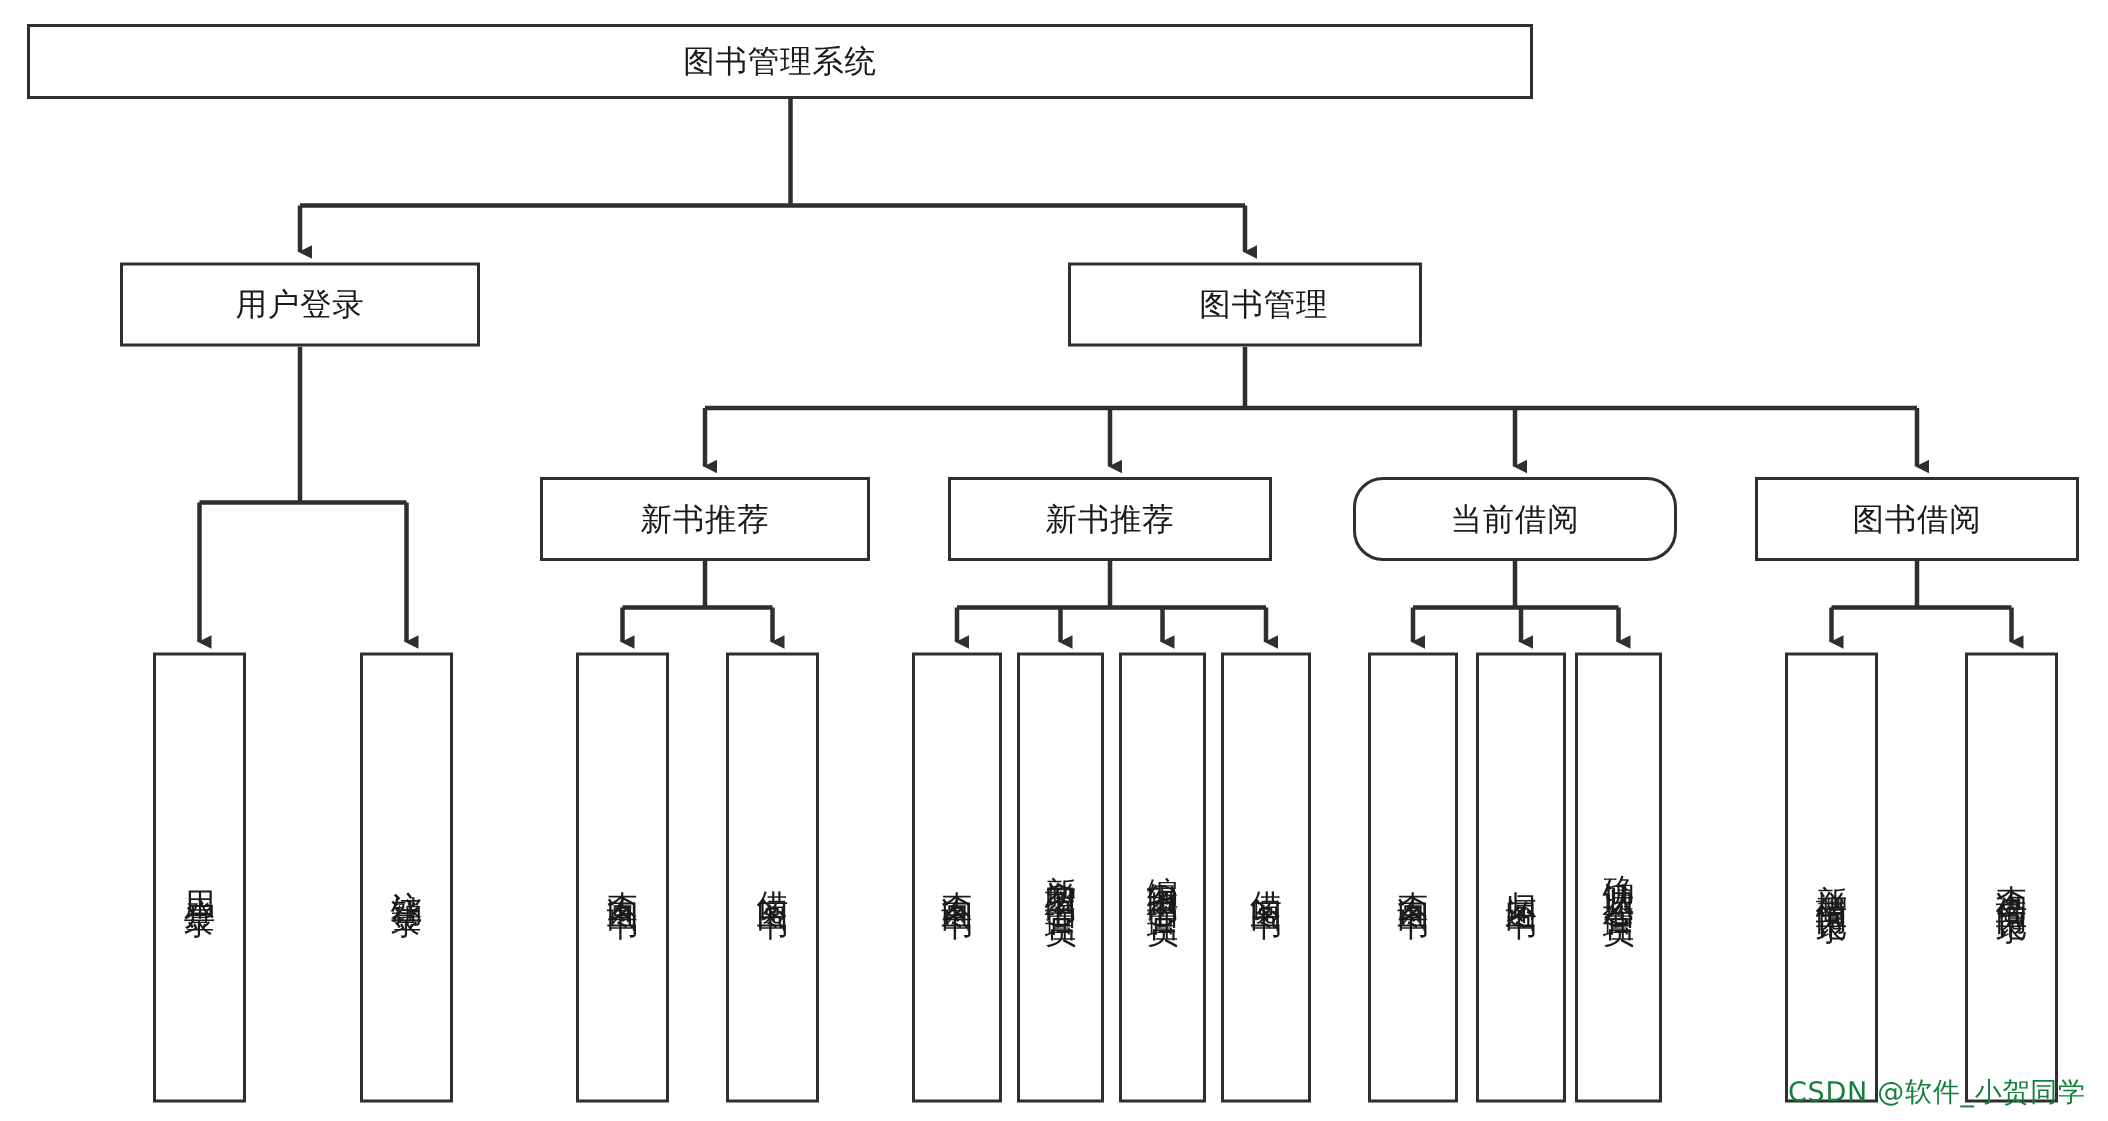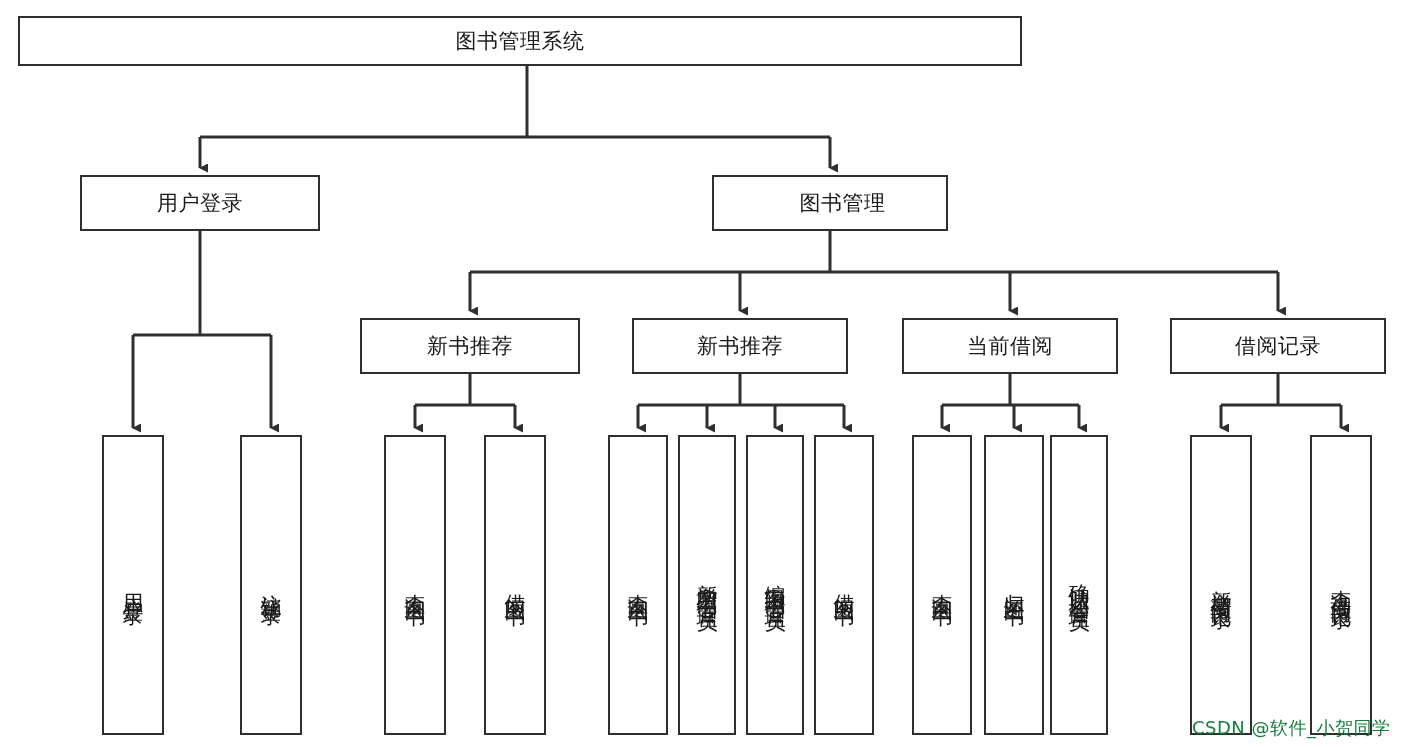--- a/index.html
+++ b/index.html
@@ -128,25 +128,25 @@
   <div class="node" style="left: 712px; top: 175px; width: 236px; height: 56px; padding-left: 25px;">
     <span class="node-label">图书管理</span>
   </div>
 
   <div class="node" style="left: 360px; top: 318px; width: 220px; height: 56px;">
     <span class="node-label">新书推荐</span>
   </div>
   <div class="node" style="left: 632px; top: 318px; width: 216px; height: 56px;">
     <span class="node-label">新书推荐</span>
   </div>
-  <div class="node" style="left: 902px; top: 318px; width: 216px; height: 56px;">
+  <div class="node" style="left: 902px; top: 318px; width: 216px; height: 56px; border-radius: 20px;">
     <span class="node-label">当前借阅</span>
   </div>
   <div class="node" style="left: 1170px; top: 318px; width: 216px; height: 56px;">
-    <span class="node-label">借阅记录</span>
+    <span class="node-label">图书借阅</span>
   </div>
 
   <div class="node vertical" style="left: 102px; top: 435px; width: 62px; height: 300px;">
     <span class="node-label">用户登录</span>
   </div>
   <div class="node vertical" style="left: 240px; top: 435px; width: 62px; height: 300px;">
     <span class="node-label">注销登录</span>
   </div>
   <div class="node vertical" style="left: 384px; top: 435px; width: 62px; height: 300px;">
     <span class="node-label">查询图书</span>

